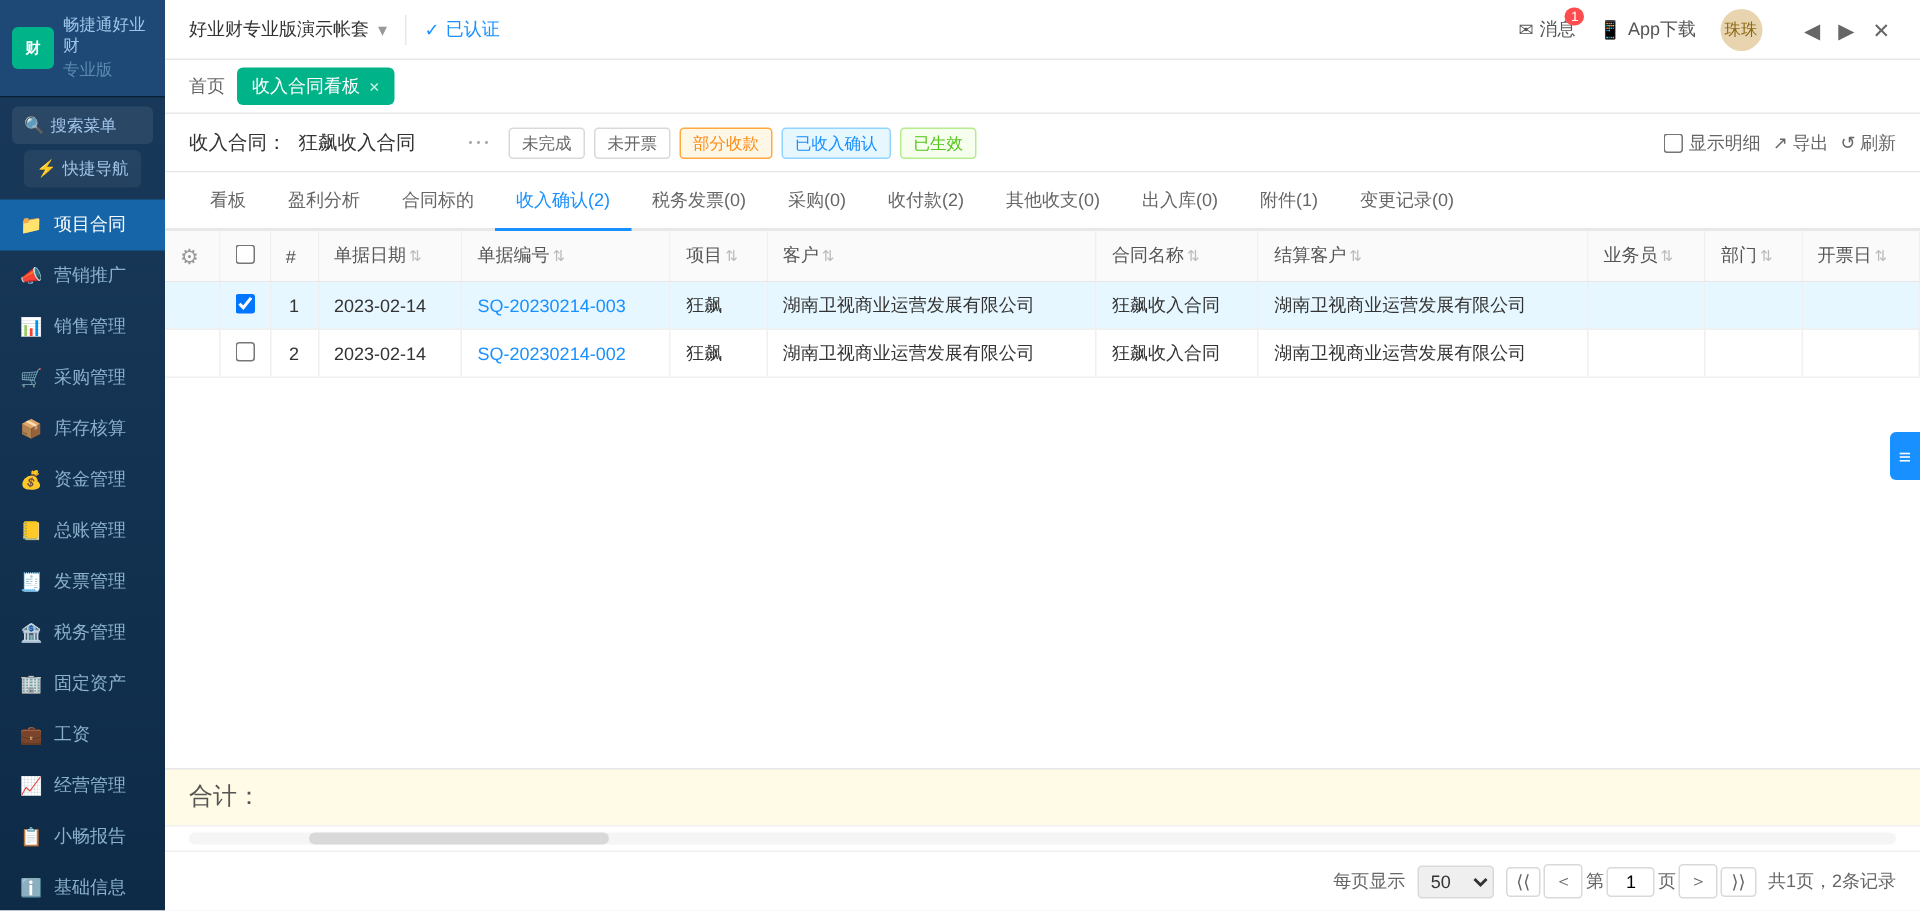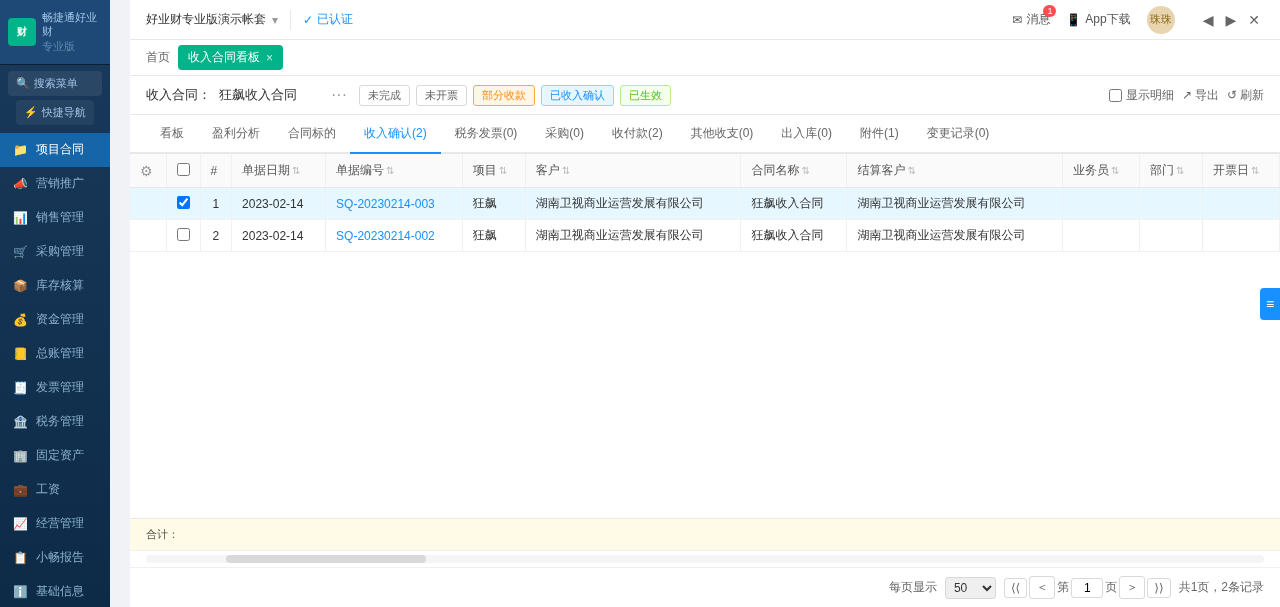--- a/index.html
+++ b/index.html
@@ -12,21 +12,21 @@
     .sidebar-logo-text { color: #a0c4e8; font-size: 11px; line-height: 1.3; }
     .sidebar-logo-sub { color: #5a8ab0; font-size: 11px; }
     .sidebar-search-btn { width: 100%; background: rgba(255,255,255,0.08); border: none; border-radius: 4px; color: #a0c4e8; padding: 5px 8px; font-size: 11px; cursor: pointer; display: flex; align-items: center; gap: 4px; }
     .sidebar-nav-btn { width: 100%; background: rgba(255,255,255,0.06); border: none; border-radius: 4px; color: #a0c4e8; padding: 5px 8px; font-size: 11px; cursor: pointer; display: flex; align-items: center; gap: 4px; margin: 0 8px 4px; width: calc(100% - 16px); }
     .sidebar-item { display: flex; align-items: center; gap: 6px; padding: 8px 12px; cursor: pointer; color: #8ab0cc; font-size: 12px; transition: background 0.2s; }
     .sidebar-item.active { background: #1565a8; color: #fff; }
     .sidebar-item-icon { width: 18px; height: 18px; display: flex; align-items: center; justify-content: center; flex-shrink: 0; }
     .sidebar-bottom { margin-top: auto; border-top: 1px solid #0a2035; padding: 8px; }
 
     
-    .main { flex: 1; display: flex; flex-direction: column; overflow: hidden; padding-left: 20px; }
+    .main { flex: 1; display: flex; flex-direction: column; overflow: hidden; }
 
     
     .topbar { background: #fff; height: 40px; display: flex; align-items: center; padding: 0 16px; border-bottom: 1px solid #e8e8e8; gap: 12px; }
     .topbar-company { display: flex; align-items: center; gap: 6px; font-size: 12px; color: #333; }
     .topbar-divider { width: 1px; height: 20px; background: #e8e8e8; }
     .topbar-verified { display: flex; align-items: center; gap: 4px; color: #1890ff; font-size: 12px; }
     .topbar-actions { margin-left: auto; display: flex; align-items: center; gap: 16px; }
     .topbar-action { display: flex; align-items: center; gap: 4px; color: #555; font-size: 12px; cursor: pointer; position: relative; }
     .badge { background: #ff4d4f; color: white; border-radius: 8px; font-size: 9px; padding: 1px 4px; position: absolute; top: -6px; right: -6px; }
     .topbar-avatar { width: 28px; height: 28px; background: #e8d5b0; border-radius: 50%; display: flex; align-items: center; justify-content: center; color: #8b6914; font-size: 11px; cursor: pointer; }
@@ -62,21 +62,21 @@
     .data-table tr.selected td { background: #e6f7ff; }
     .row-link { color: #1890ff; text-decoration: none; cursor: pointer; }
     .th-settings { width: 36px; text-align: center; }
     .th-checkbox { width: 30px; text-align: center; }
     .th-sort { display: flex; align-items: center; gap: 2px; }
     .sort-icon { color: #bbb; font-size: 10px; }
     .row-num { color: #999; text-align: center; }
 
     
     .table-footer { background: #fffbe6; border-top: 1px solid #e8e8e8; padding: 8px 16px; display: flex; align-items: center; }
-    .footer-total { font-size: 11px; color: #555; font-weight: 500; }
+    .footer-total { font-size: 16px; color: #555; font-weight: 500; }
     .scrollbar-area { background: #fff; padding: 4px 16px; border-top: 1px solid #f0f0f0; }
     .fake-scrollbar { height: 8px; background: #f5f5f5; border-radius: 4px; position: relative; }
     .fake-scrollbar-thumb { width: 200px; height: 8px; background: #d9d9d9; border-radius: 4px; position: absolute; left: 80px; top: 0; }
 
     
     .pagination { background: #fff; padding: 8px 16px; display: flex; align-items: center; justify-content: flex-end; gap: 8px; border-top: 1px solid #f0f0f0; }
     .pagination-label { font-size: 12px; color: #666; }
     .pagination-select { border: 1px solid #d9d9d9; border-radius: 3px; padding: 2px 4px; font-size: 12px; color: #333; }
     .pagination-btn { border: 1px solid #d9d9d9; background: #fff; border-radius: 3px; padding: 2px 6px; cursor: pointer; color: #666; font-size: 12px; }
     .pagination-btn:disabled { color: #ccc; cursor: not-allowed; }

